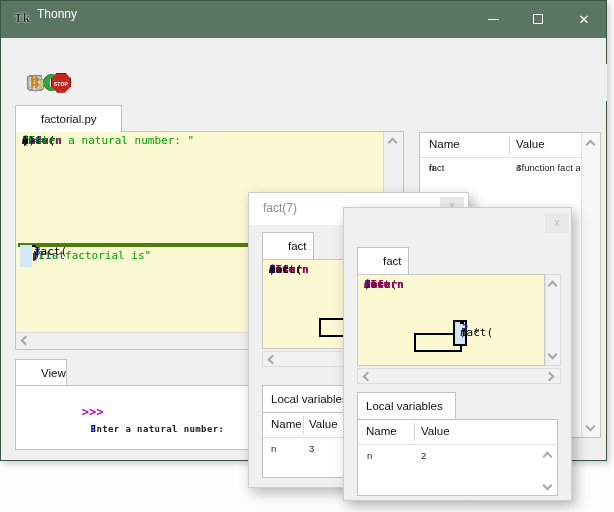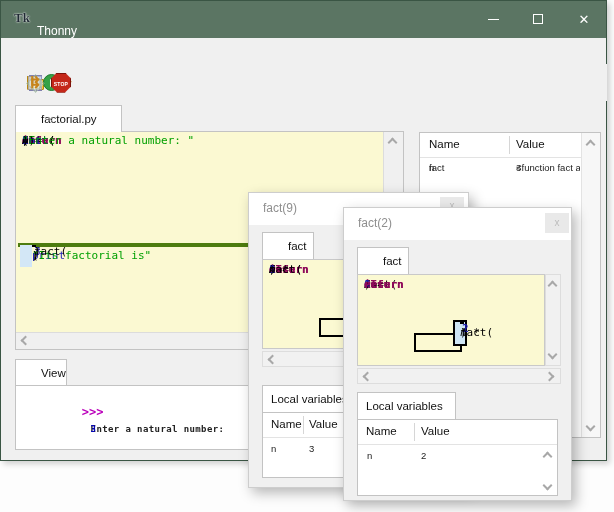--- a/index.html
+++ b/index.html
@@ -6,21 +6,21 @@
   #canvas{position:relative;width:614px;height:512px;background:#fdfdfd;overflow:hidden;
           font-family:"Liberation Sans",sans-serif;-webkit-font-smoothing:antialiased;}
   #canvas *{box-sizing:border-box;position:absolute;}
 
   
   .main-window{left:0;top:0;width:607px;height:461px;background:#f0f0f0;
                border:1px solid #3a5544;box-shadow:3px 3px 6px rgba(0,0,0,.18);}
   .titlebar{left:0;top:0;width:100%;height:37px;background:#5b7563;}
   .app-logo{left:13px;top:9px;font:bold 13px "Liberation Serif",serif;color:#1f2a33;
             text-shadow:0 0 2px #ffffff,0 0 1px #ffffff;}
-  .win-title{left:36px;top:23px;font-size:12px;color:#fff;}
+  .win-title{left:36px;top:6px;font-size:12px;color:#fff;}
   .cap-btn{top:9px;width:30px;height:19px;color:#fff;text-align:center;}
   .cap-min{left:477px;} .cap-max{left:522px;} .cap-close{left:568px;font-size:13px;line-height:19px;}
   .glyph-min{left:10px;top:9px;width:11px;height:0;border-top:1px solid #fff;}
   .glyph-max{left:10px;top:4px;width:10px;height:10px;border:1px solid #fff;background:transparent;}
 
   .menubar{left:1px;top:37px;width:605px;height:26px;background:#fff;display:flex;align-items:center;
            padding-left:5px;position:absolute;}
   .menu-item{position:static;padding:0 9px;font-size:12px;color:#141414;}
 
   .toolbar{left:1px;top:63px;width:605px;height:37px;background:#f0f0f0;display:flex;align-items:center;
@@ -246,21 +246,21 @@
         </div>
       <div class="scrollstrip">
         <span class="chev up" style="left:5px;top:8px;"></span>
         <span class="chev down" style="left:5px;top:290px;"></span>
       </div>
     </div>
   </div>
 
   <div class="frame f3">
     <div class="frame-head">
-      <span class="frame-title">fact(9)</span>
+      <span class="frame-title">fact(7)</span>
     </div>
     <span class="frame-close">x</span>
     <div class="tab frame-tab">
       <span class="tx">fact</span>
     </div>
     <div class="fr-code code">
       <span class="stmt-box"></span>
     <div class="cline"><span class="tk-kw">def </span><span class="tk-pl">fact(</span><span class="tk-it">n</span><span class="tk-pl">):</span></div>
         <div class="cline"><span class="tk-pl">    </span><span class="tk-kw">if </span><span class="tk-it">n</span><span class="tk-pl"> == </span><span class="tk-num">0</span><span class="tk-pl">:</span></div>
         <div class="cline"><span class="tk-pl">        </span><span class="tk-kw">return </span><span class="tk-num">1</span></div>
@@ -281,23 +281,20 @@
       <div class="rows">
           <div class="trow">
             <span class="tcell c0">n</span>
             <span class="tcell c1">3</span>
           </div>
         </div>
     </div>
   </div>
 
   <div class="frame f2">
-    <div class="frame-head">
-      <span class="frame-title">fact(2)</span>
-    </div>
     <span class="frame-close">x</span>
     <div class="tab frame-tab">
       <span class="tx">fact</span>
     </div>
     <div class="fr-code code">
       <span class="stmt-box"></span>
     <div class="cline"><span class="tk-kw">def </span><span class="tk-pl">fact(</span><span class="tk-it">n</span><span class="tk-pl">):</span></div>
         <div class="cline"><span class="tk-pl">    </span><span class="tk-kw">if </span><span class="tk-it">n</span><span class="tk-pl"> == </span><span class="tk-num">0</span><span class="tk-pl">:</span></div>
         <div class="cline"><span class="tk-pl">        </span><span class="tk-kw">return </span><span class="tk-num">1</span></div>
         <div class="cline"><span class="tk-pl">    </span><span class="tk-kw">else</span><span class="tk-pl">:</span></div>

